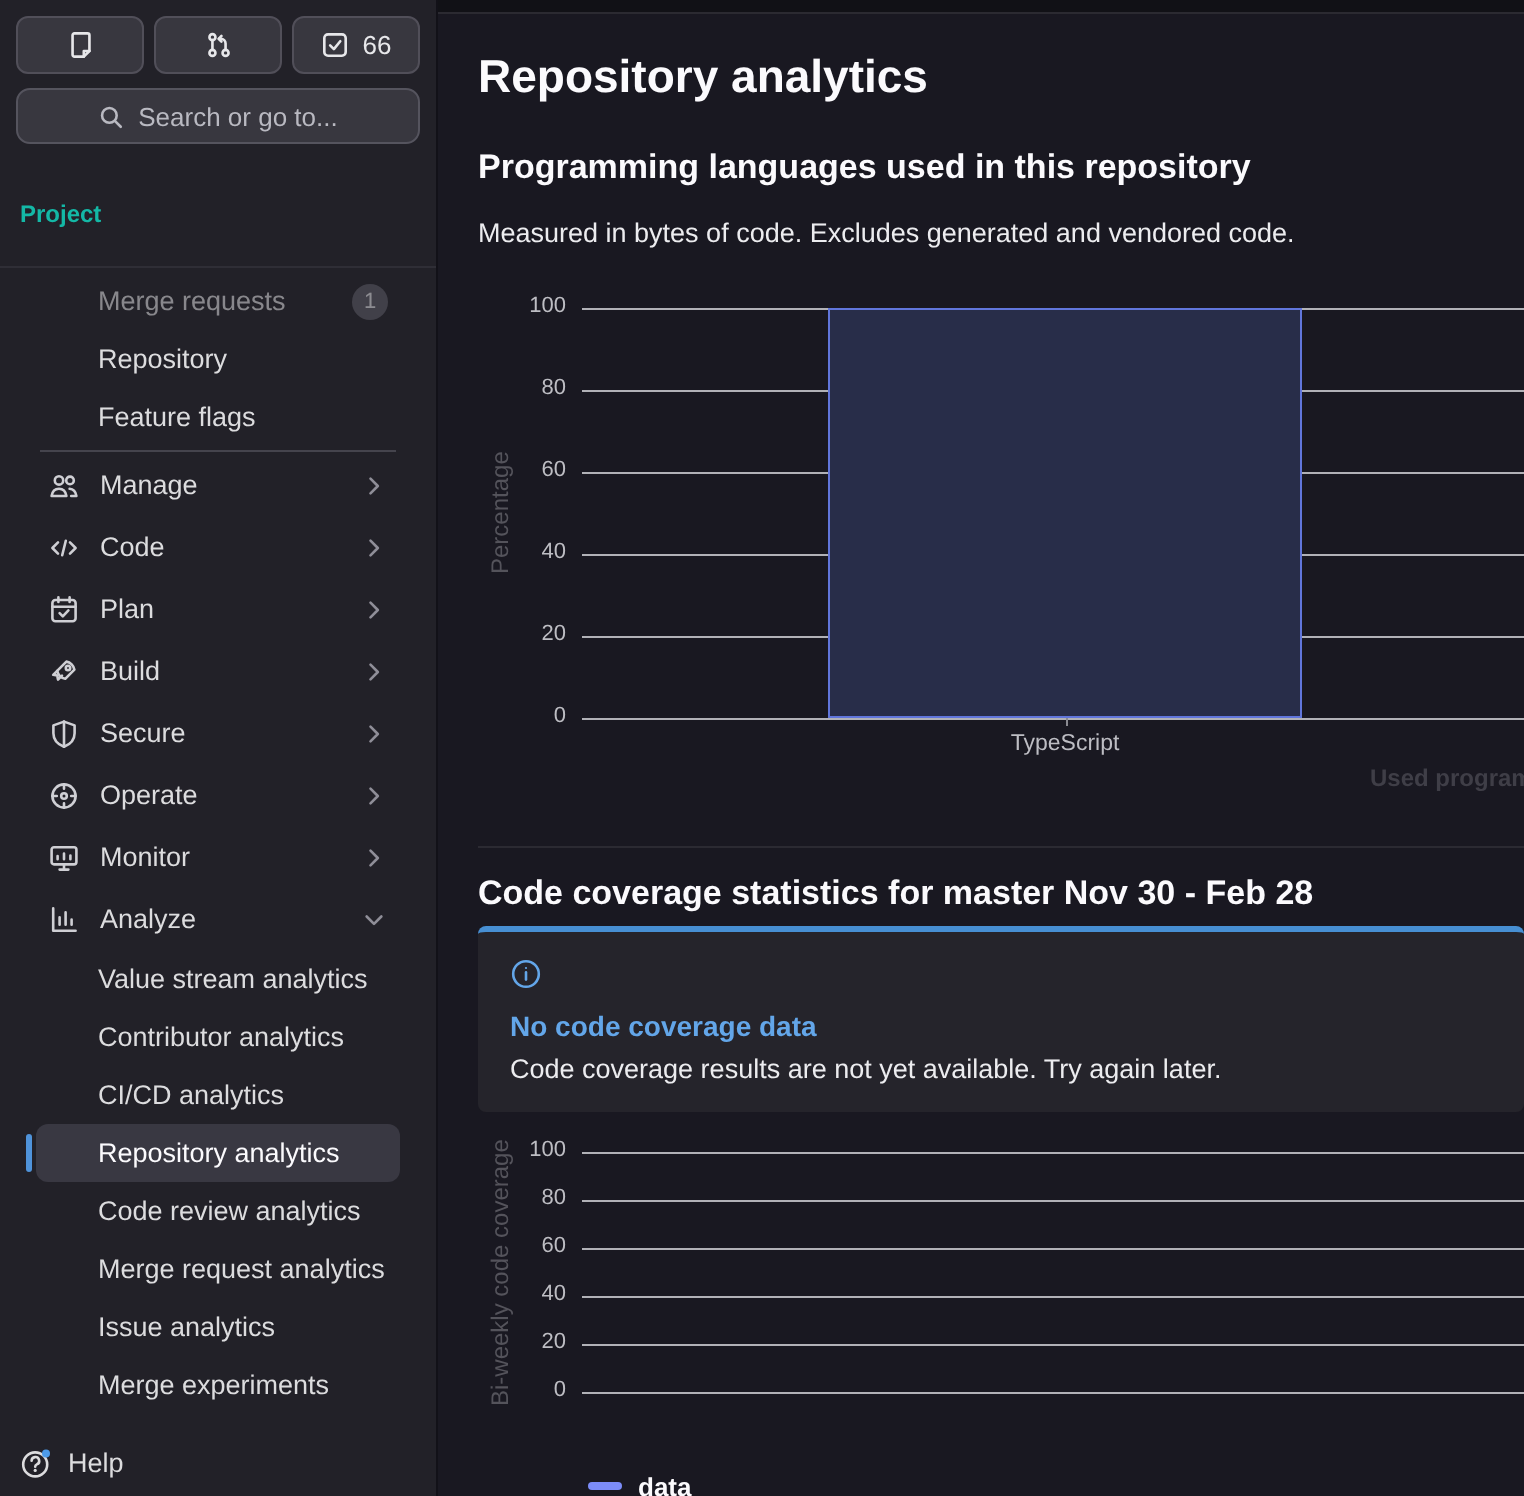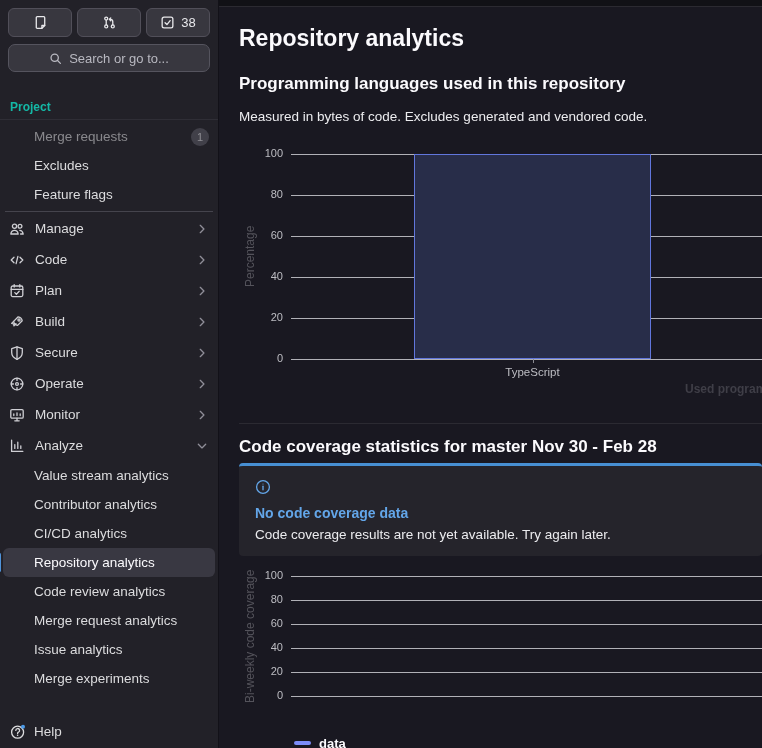--- a/index.html
+++ b/index.html
@@ -22,22 +22,22 @@
     border-radius:6px; display:flex; align-items:center; justify-content:center;
     gap:6px; color:#e7e7ea; font-size:13px; cursor:pointer;
   }
   .search-btn {
     margin:7px 8px 0; height:28px; background:#38373f; border:1px solid #55545e;
     border-radius:7px; display:flex; align-items:center; justify-content:center;
     gap:7px; color:#b9b9c1; font-size:13px; cursor:pointer;
   }
   .project-label { margin:28px 10px 0; font-size:12px; font-weight:bold; color:#14b8a6; }
   nav {
-    flex:0 0 auto; margin-top:5px; border-top:1px solid #2f2e36;
-    padding:2px 3px 0; overflow:hidden;
+    flex:0 0 auto; margin-top:19px; border-top:1px solid #2f2e36;
+    padding:2px 18px 0; overflow:hidden;
   }
   .nav-item {
     position:relative; display:flex; align-items:center; border-radius:6px;
     padding:0 6px; font-size:13.5px; color:#dcdcde; cursor:pointer;
   }
   .nav-item.section { height:31px;text-align:center; }
   .nav-item.sub { height:29px; padding-left:31px; }
   .nav-item.dimmed { opacity:.55; }
   .nav-item.active { background:#393842; color:#fbfafd; }
   .active-bar {
@@ -124,40 +124,40 @@
           </svg>
         </span>
     </button>
     <button class="shortcut-btn">
       <span class="icon">
           <svg width="15" height="15" viewBox="0 0 16 16" fill="none" stroke="currentColor" stroke-linecap="round" stroke-linejoin="round" stroke-width="1.4">
             <rect x="2.3" y="2.3" width="11.4" height="11.4" rx="2"></rect>
             <path d="M5.4 8.2l2 2 3.4-4.2"></path>
           </svg>
         </span>
-      <span>38</span>
+      <span>66</span>
     </button>
   </div>
   <button class="search-btn">
     <span class="icon">
         <svg width="13" height="13" viewBox="0 0 16 16" fill="none" stroke="currentColor" stroke-linecap="round" stroke-linejoin="round" stroke-width="1.6">
           <circle cx="7" cy="7" r="4.5"></circle>
           <path d="M10.5 10.5 14 14"></path>
         </svg>
       </span>
     <span>Search or go to...</span>
   </button>
   <div class="project-label">Project</div>
   <nav>
       <div class="nav-item sub dimmed">
         <span class="nav-label">Merge requests</span>
         <span class="badge">1</span>
       </div>
       <div class="nav-item sub">
-        <span class="nav-label">Excludes</span>
+        <span class="nav-label">Repository</span>
       </div>
       <div class="nav-item sub">
         <span class="nav-label">Feature flags</span>
       </div>
       <div class="nav-divider"></div>
       <div class="nav-item section">
         <span class="icon">
           <svg width="16" height="16" viewBox="0 0 16 16" fill="none" stroke="currentColor" stroke-linecap="round" stroke-linejoin="round" stroke-width="1.3">
             <circle cx="5.5" cy="5.2" r="2.1"></circle>
             <path d="M1.8 13c.4-2.4 1.9-3.6 3.7-3.6s3.3 1.2 3.7 3.6z"></path>

